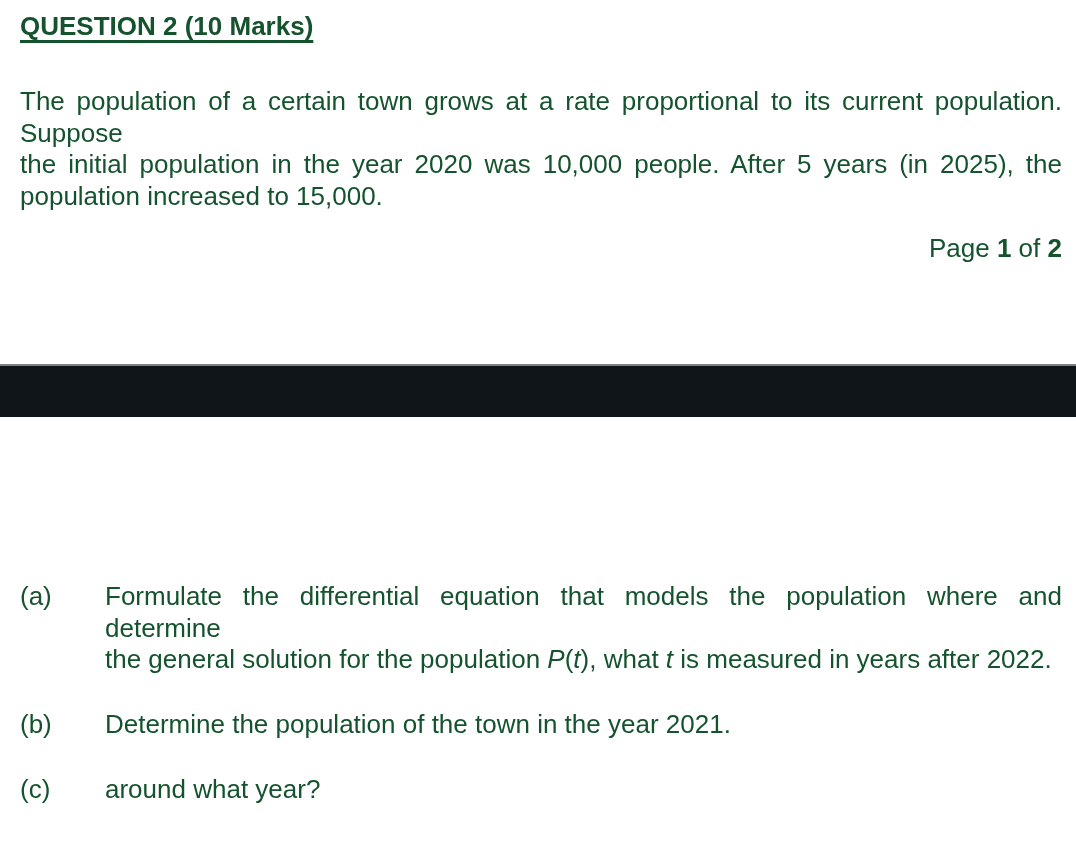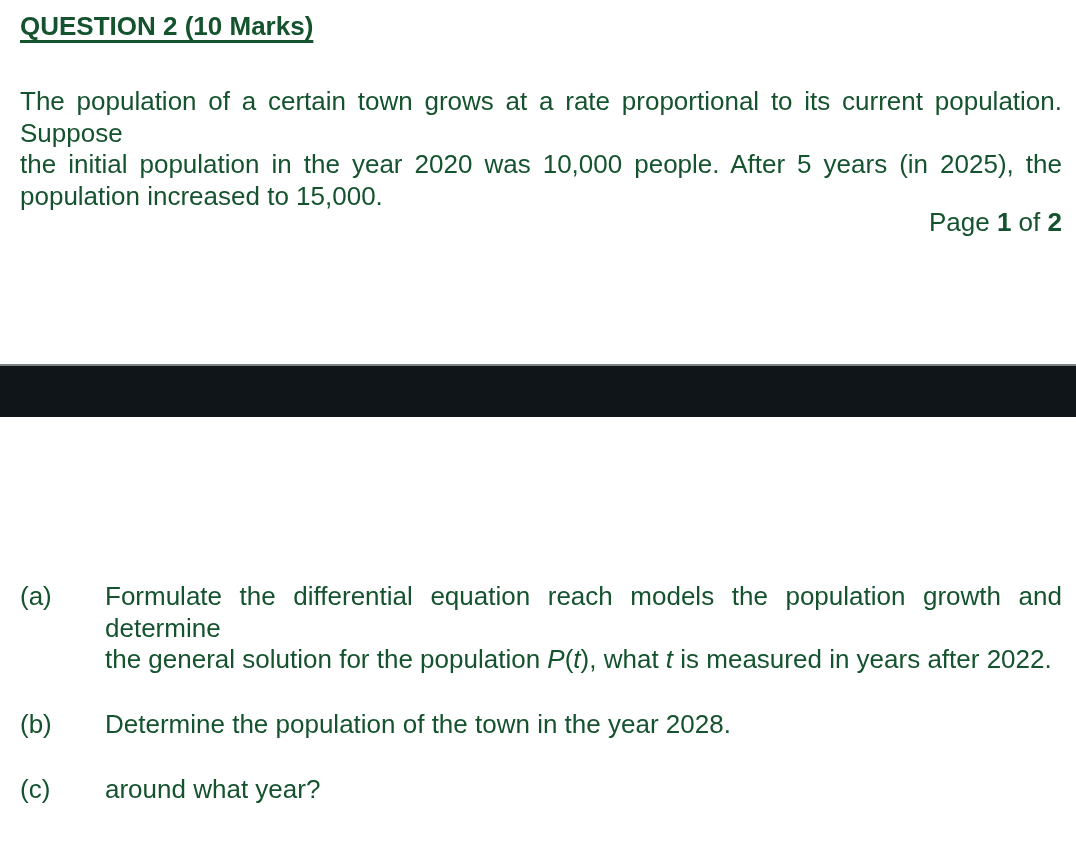--- a/index.html
+++ b/index.html
@@ -31,21 +31,21 @@
     left: 20px;
     top: 86px;
     width: 1042px;
   }
   .jline {
     text-align: justify;
     text-align-last: justify;
   }
   .page-ind {
     position: absolute;
-    top: 207px;
+    top: 233px;
     right: 14px;
     text-align: center;
   }
   .bold { font-weight: bold; }
   .divider {
     position: absolute;
     left: 0;
     top: 364px;
     width: 1076px;
     height: 53px;
@@ -82,29 +82,29 @@
 
   <div class="page-ind"><span>Page </span><span class="bold">1</span><span> of </span><span class="bold">2</span></div>
 
   <div class="divider"></div>
 
   <div class="questions">
 
     <div class="q">
       <div class="q-label">(a)</div>
       <div class="q-body">
-        <div class="jline">Formulate the differential equation reach models the population growth and determine</div>
+        <div class="jline">Formulate the differential equation that models the population where and determine</div>
         <div><span>the general solution for the population </span><span class="math">P</span><span>(</span><span class="math">t</span><span>), what </span><span class="math">t</span><span> is measured in years after 2022.</span></div>
       </div>
     </div>
 
     <div class="q">
       <div class="q-label">(b)</div>
       <div class="q-body">
-        <div>Determine the population of the town in the year 2028.</div>
+        <div>Determine the population of the town in the year 2021.</div>
       </div>
     </div>
 
     <div class="q">
       <div class="q-label">(c)</div>
       <div class="q-body">
         <div>around what year?</div>
       </div>
     </div>
 

